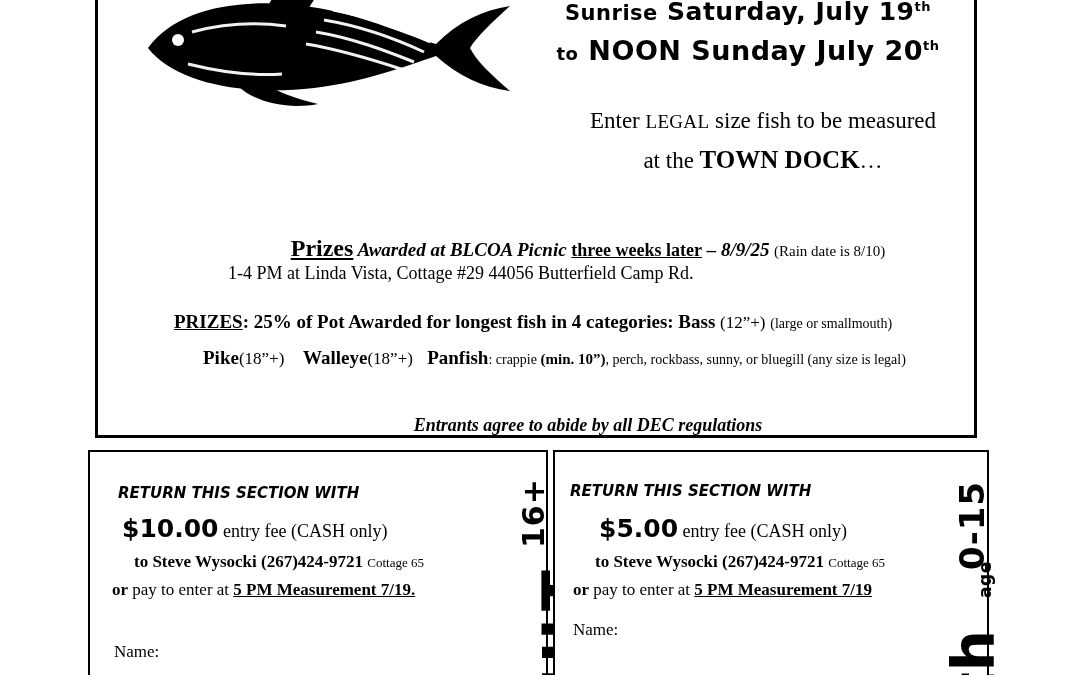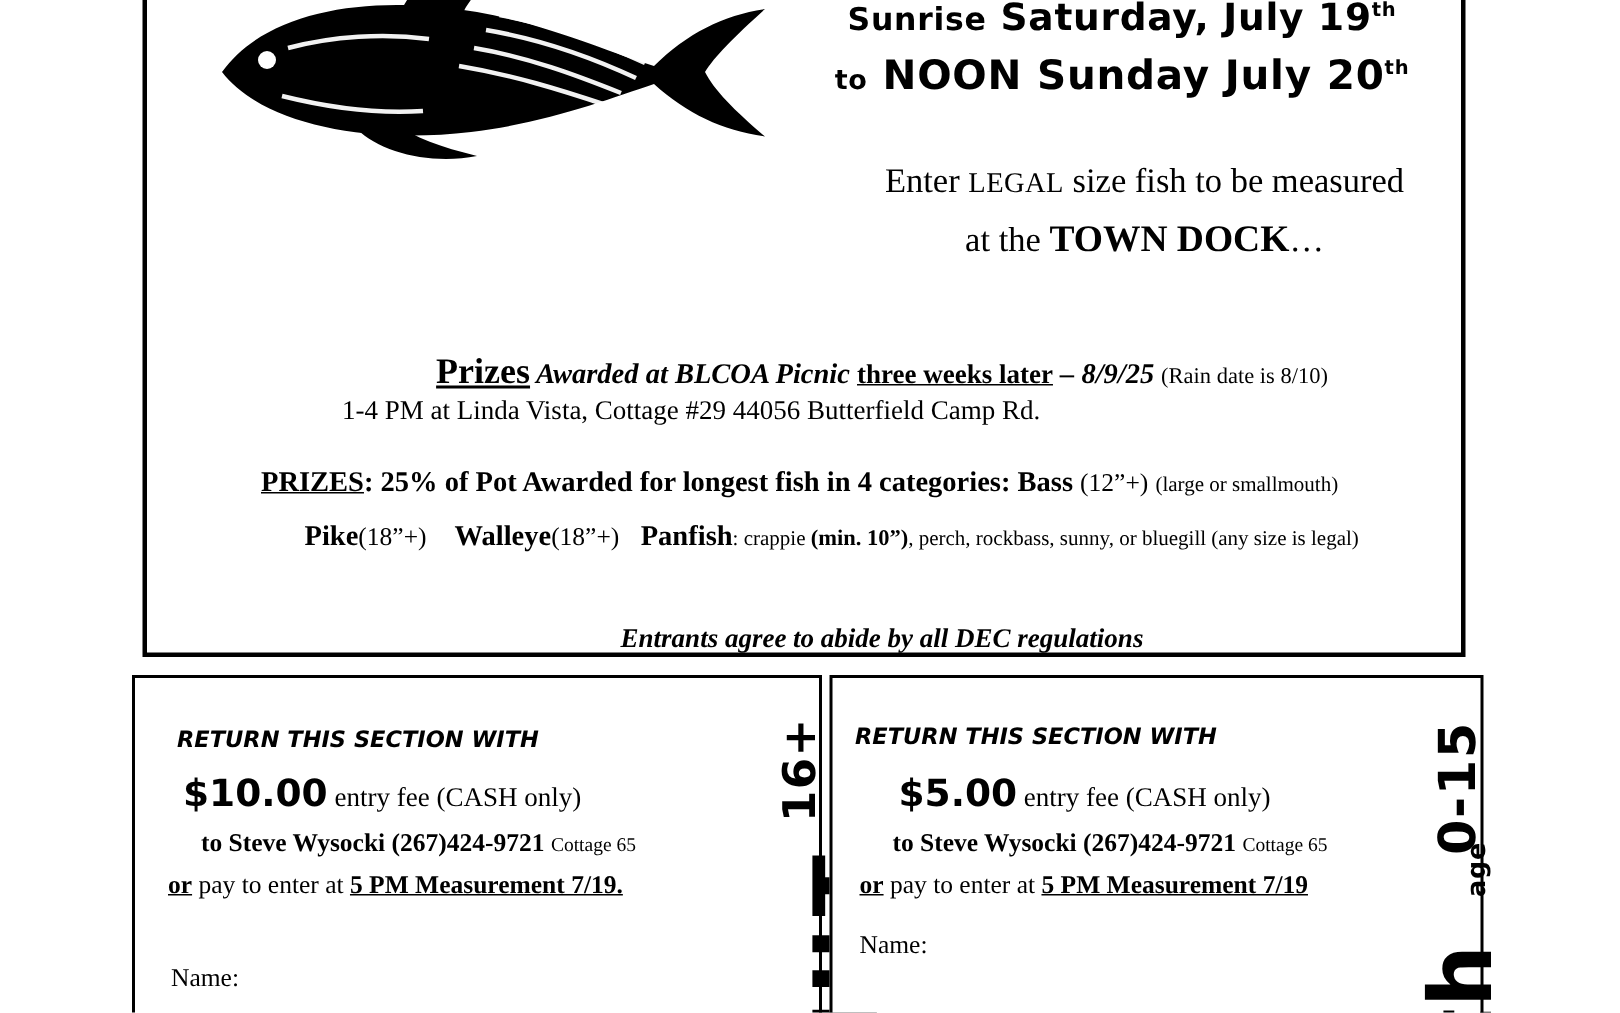--- a/index.html
+++ b/index.html
@@ -190,21 +190,21 @@
   .stub .payto {
     position: absolute;
     font-size: 17px;
     font-weight: bold;
   }
   .stub .payto .cottage { font-weight: normal; font-size: 13px; }
   .stub .orline {
     position: absolute;
     font-size: 17px;
   }
-  .stub .orline .or { font-weight: bold; text-decoration: underline; }
+  .stub .orline .or { font-weight: bold; }
   .stub .orline .meas { font-weight: bold; text-decoration: underline; }
   .stub .namelab {
     position: absolute;
     font-size: 17px;
   }
 
   
   .side-word {
     position: absolute;
     font-family: "DejaVu Sans", sans-serif;

